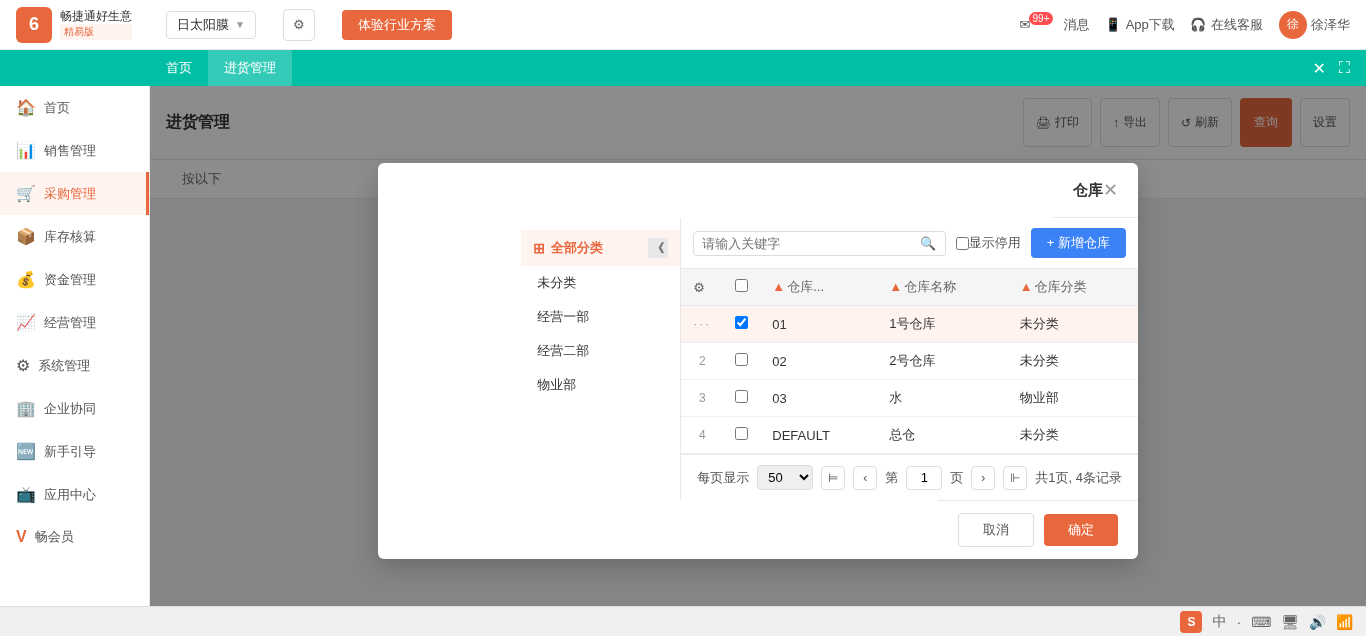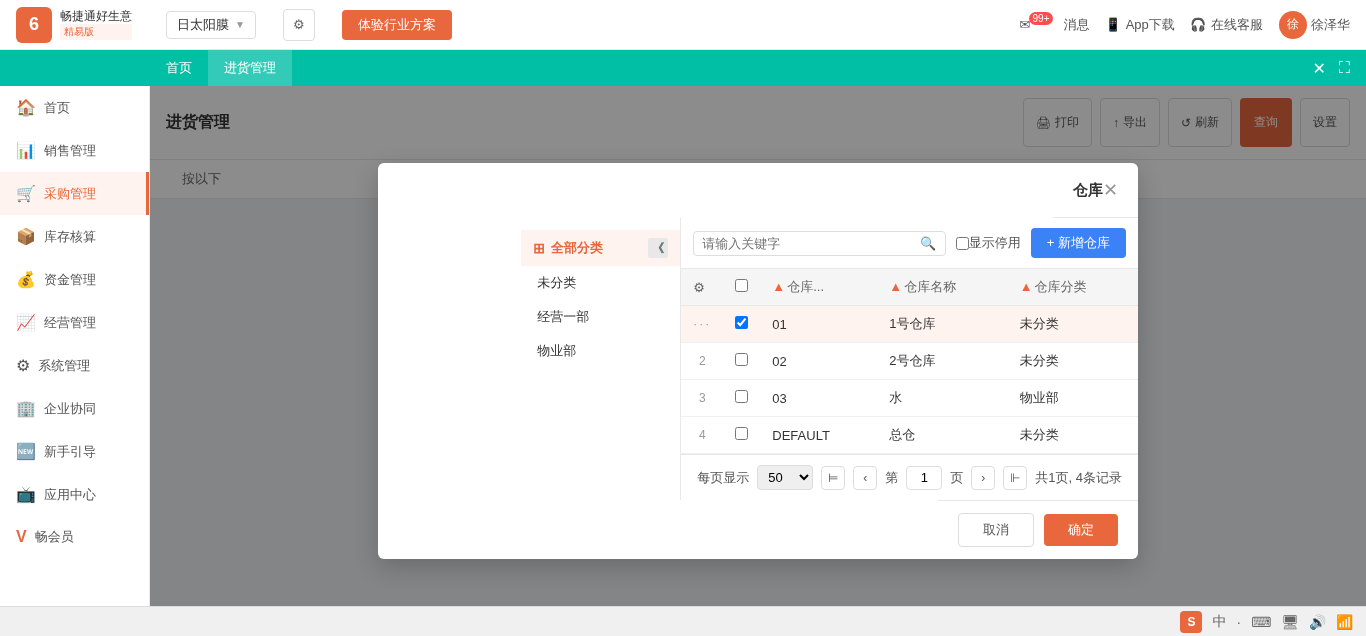--- a/index.html
+++ b/index.html
@@ -467,20 +467,21 @@
         <div class="modal-body">
 
           <div class="modal-sidebar">
             <div class="modal-cat-header">
               <span class="grid-icon">⊞</span>
               <span>全部分类</span>
               <div class="collapse-btn">《</div>
             </div>
             <div class="modal-cat-item">未分类</div>
             <div class="modal-cat-item">经营一部</div>
+            <div class="modal-cat-item">经营二部</div>
             <div class="modal-cat-item">物业部</div>
           </div>
 
           <div class="modal-main">
 
             <div class="modal-toolbar">
               <div class="search-box">
                 <input type="text" placeholder="请输入关键字" style="">
                 <span class="search-icon">🔍</span>
               </div>

